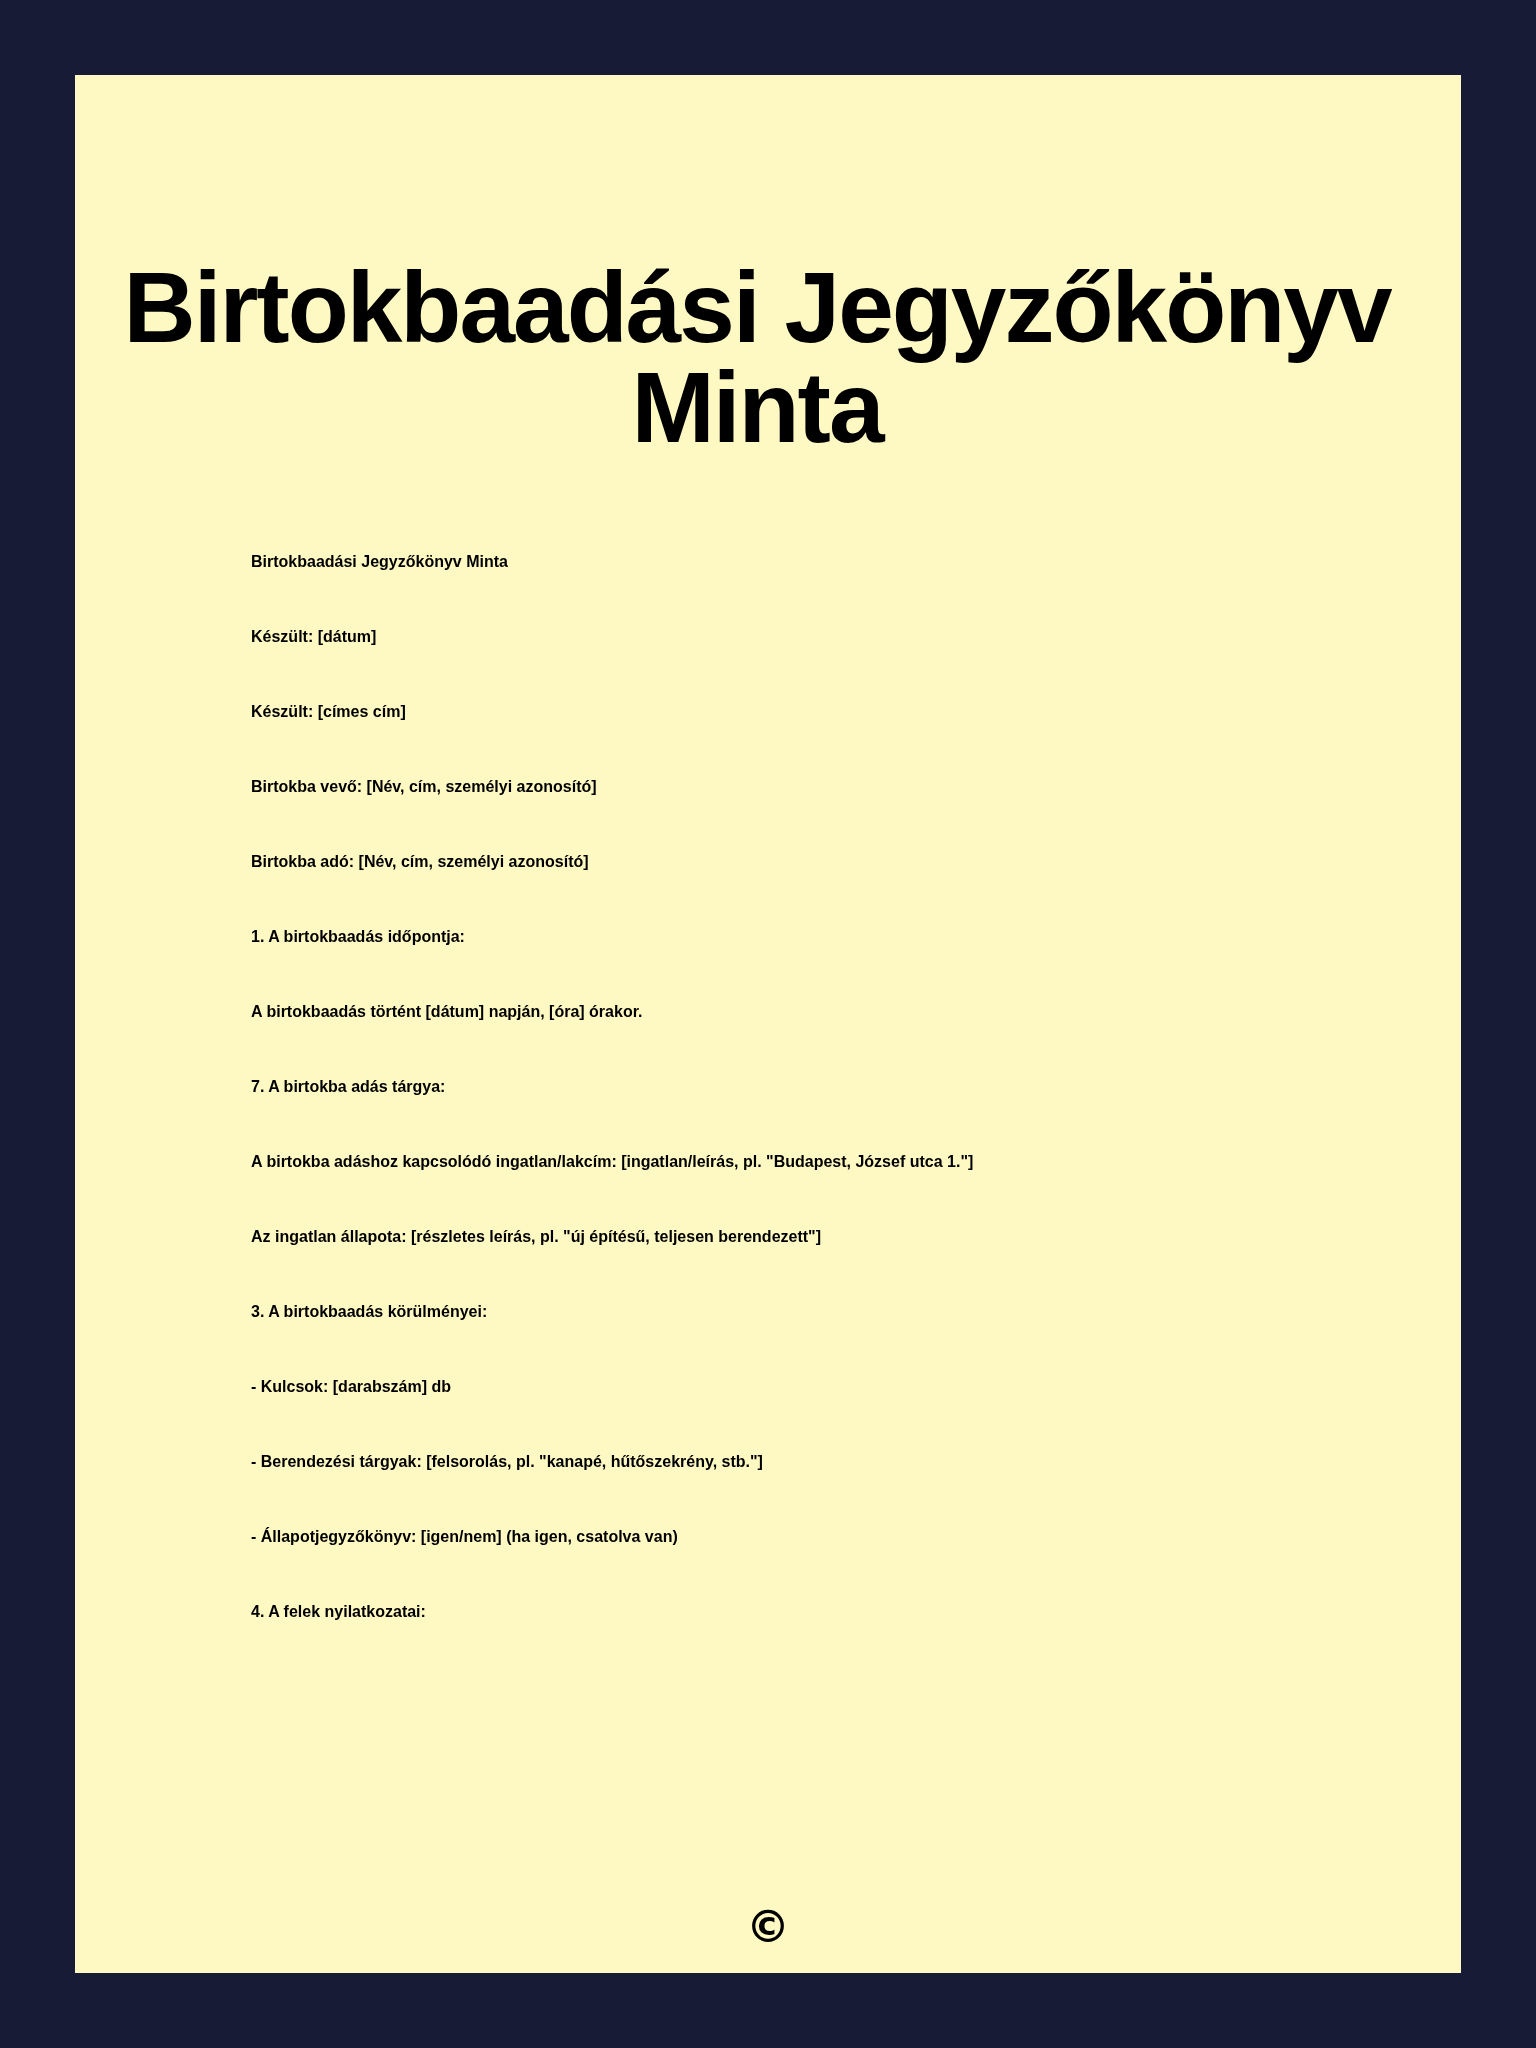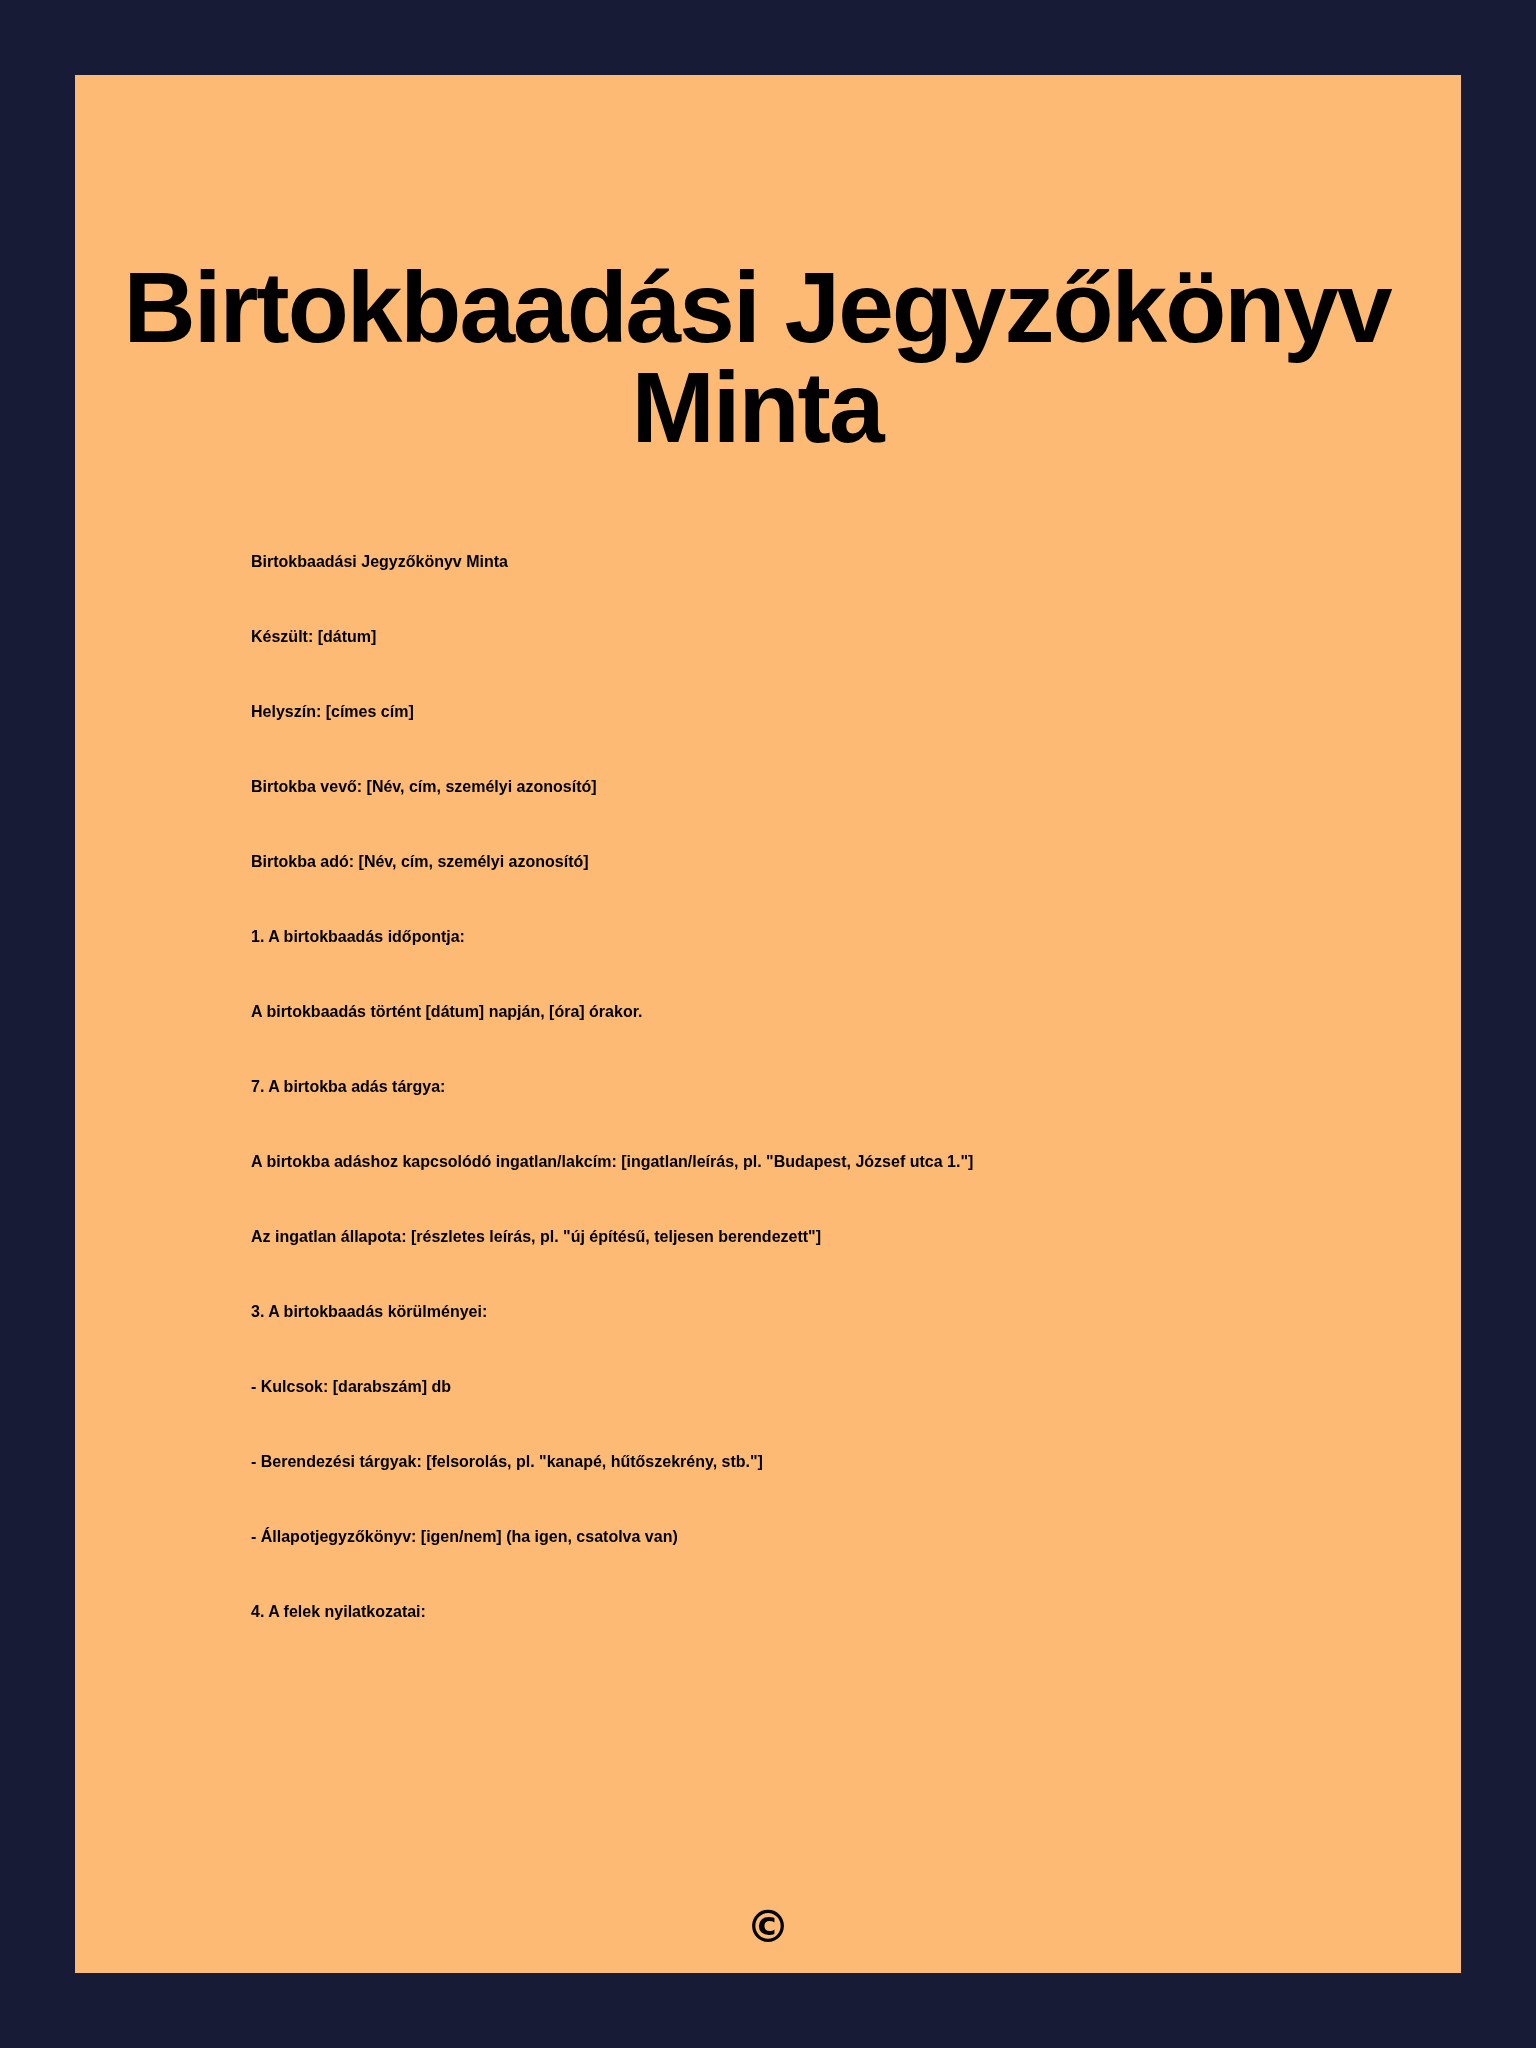--- a/index.html
+++ b/index.html
@@ -14,21 +14,21 @@
     overflow: hidden;
     font-family: "Liberation Sans", "DejaVu Sans", sans-serif;
     color: #000000;
   }
   .page {
     position: absolute;
     left: 75px;
     top: 75px;
     width: 1386px;
     height: 1898px;
-    background: #fdba74;
+    background: #fef9c3;
   }
   .title {
     position: absolute;
     left: 0;
     top: 182px;
     width: 1364px;
     padding-right: 22px;
     margin: 0;
     text-align: center;
     font-family: "Liberation Sans", sans-serif;
@@ -79,21 +79,21 @@
 <div class="page">
 
   <h1 class="title">
     <span>Birtokbaadási Jegyzőkönyv</span>
     <span>Minta</span>
   </h1>
 
   <div class="content">
     <p>Birtokbaadási Jegyzőkönyv Minta</p>
     <p>Készült: [dátum]</p>
-    <p>Helyszín: [címes cím]</p>
+    <p>Készült: [címes cím]</p>
     <p>Birtokba vevő: [Név, cím, személyi azonosító]</p>
     <p>Birtokba adó: [Név, cím, személyi azonosító]</p>
 
     <p class="section">1. A birtokbaadás időpontja:</p>
     <p>A birtokbaadás történt [dátum] napján, [óra] órakor.</p>
 
     <p class="section">7. A birtokba adás tárgya:</p>
     <p>A birtokba adáshoz kapcsolódó ingatlan/lakcím: [ingatlan/leírás, pl. "Budapest, József utca 1."]</p>
     <p>Az ingatlan állapota: [részletes leírás, pl. "új építésű, teljesen berendezett"]</p>
 

